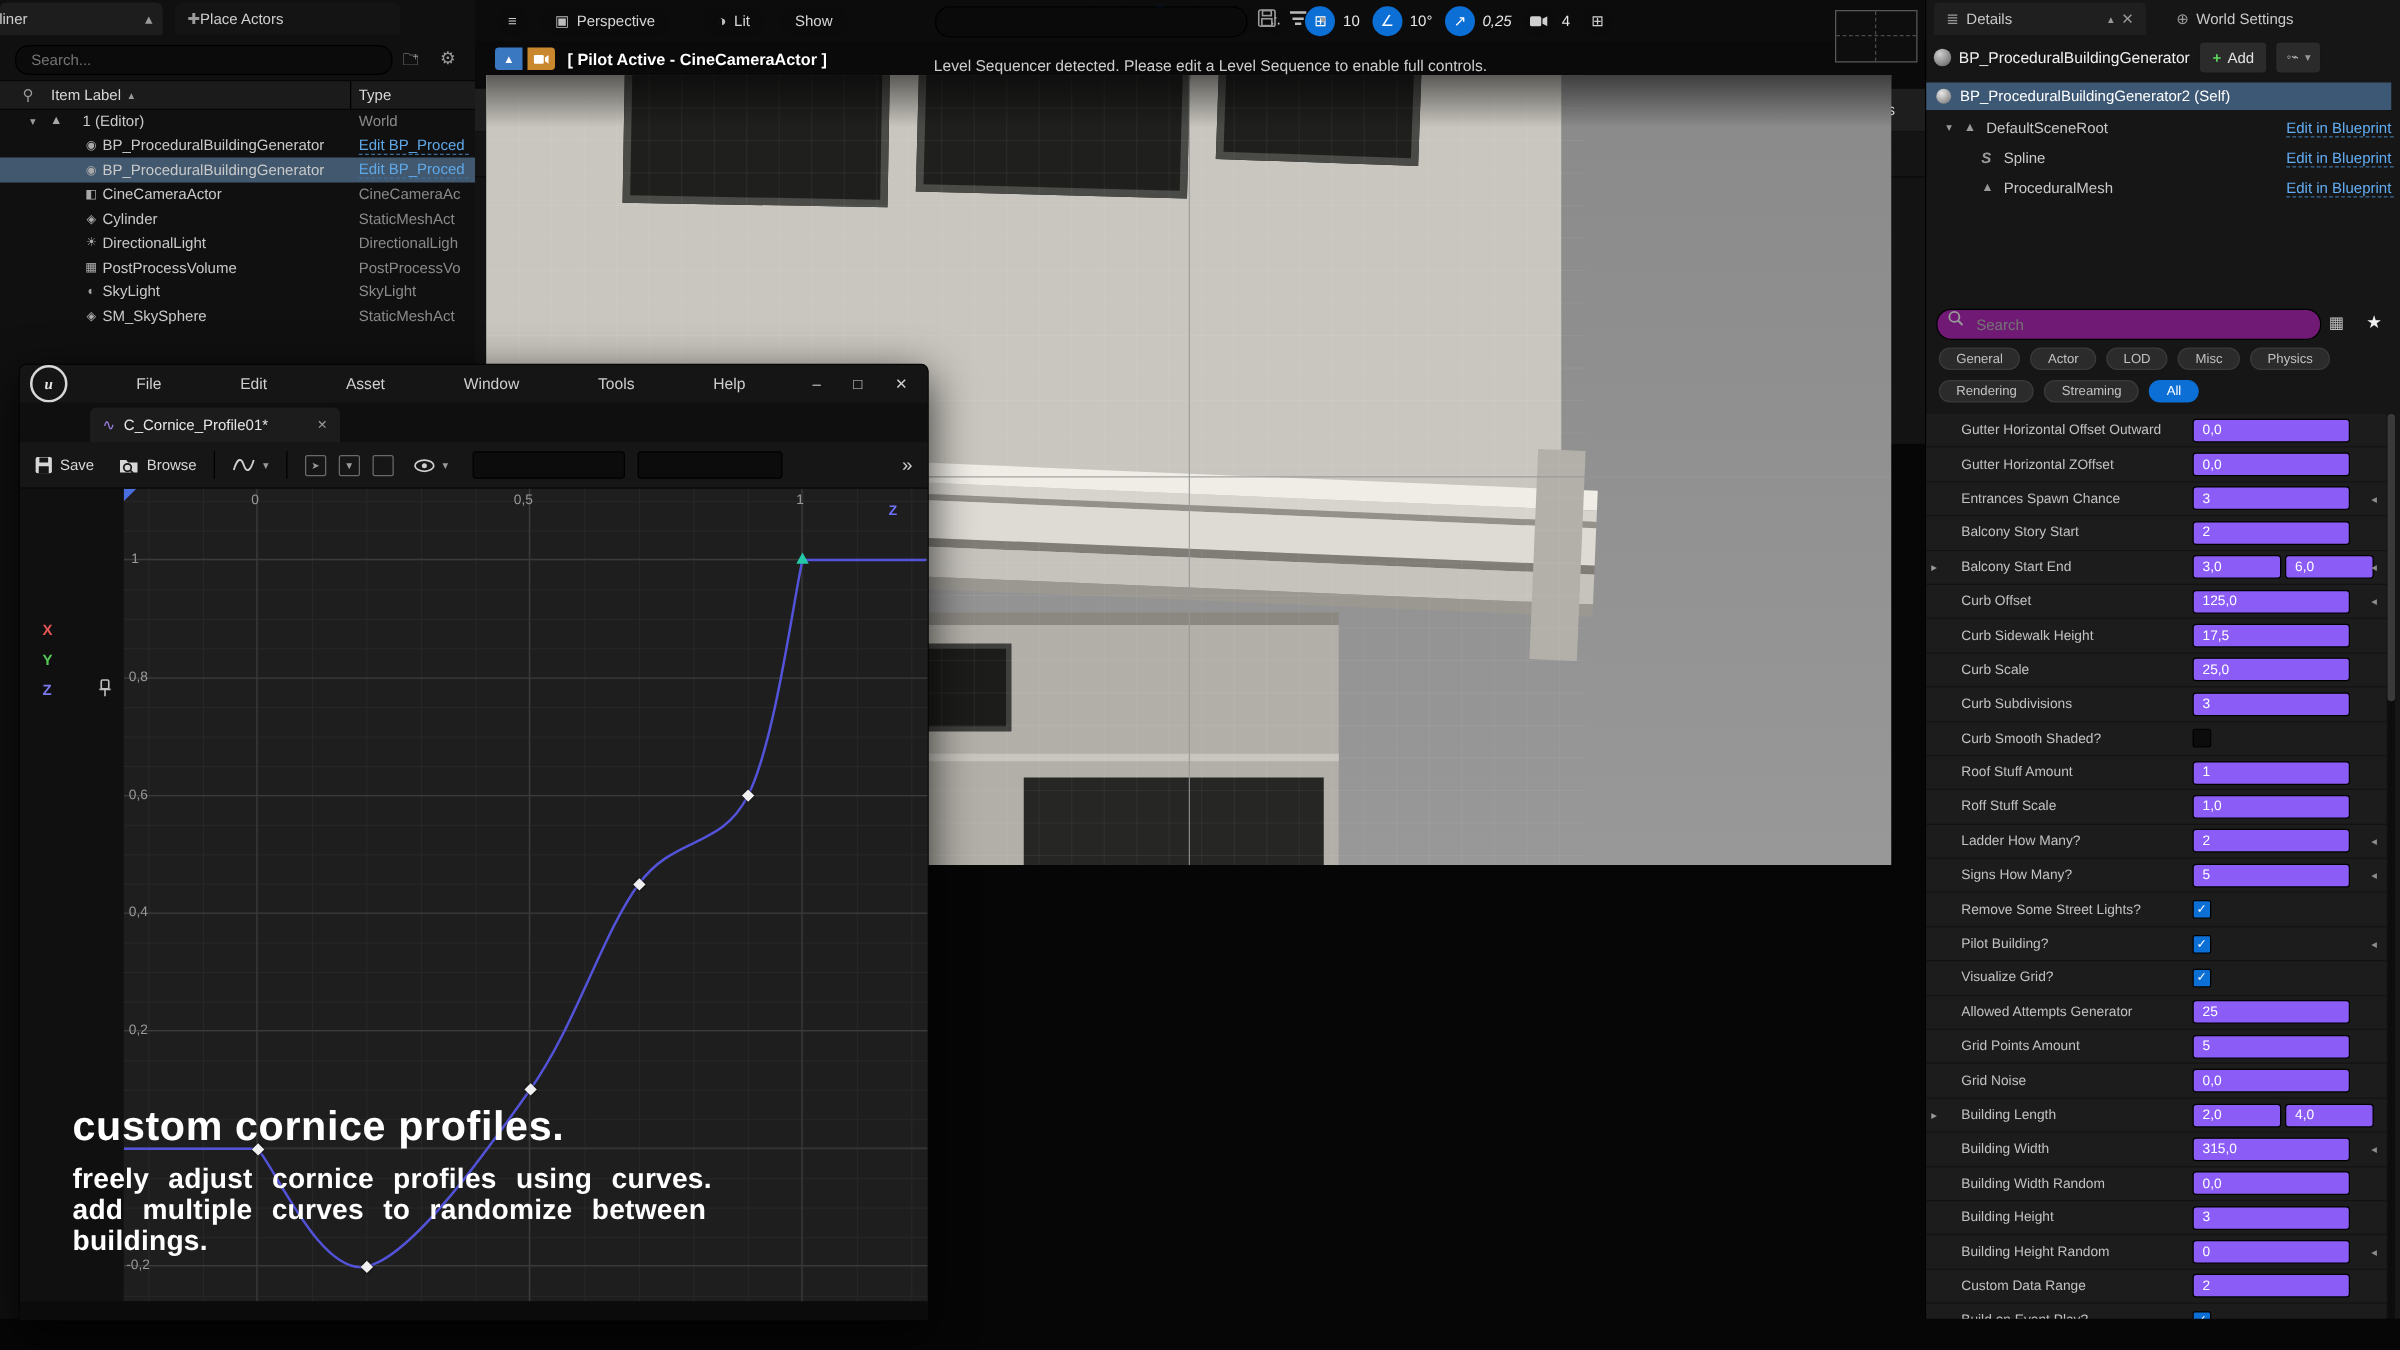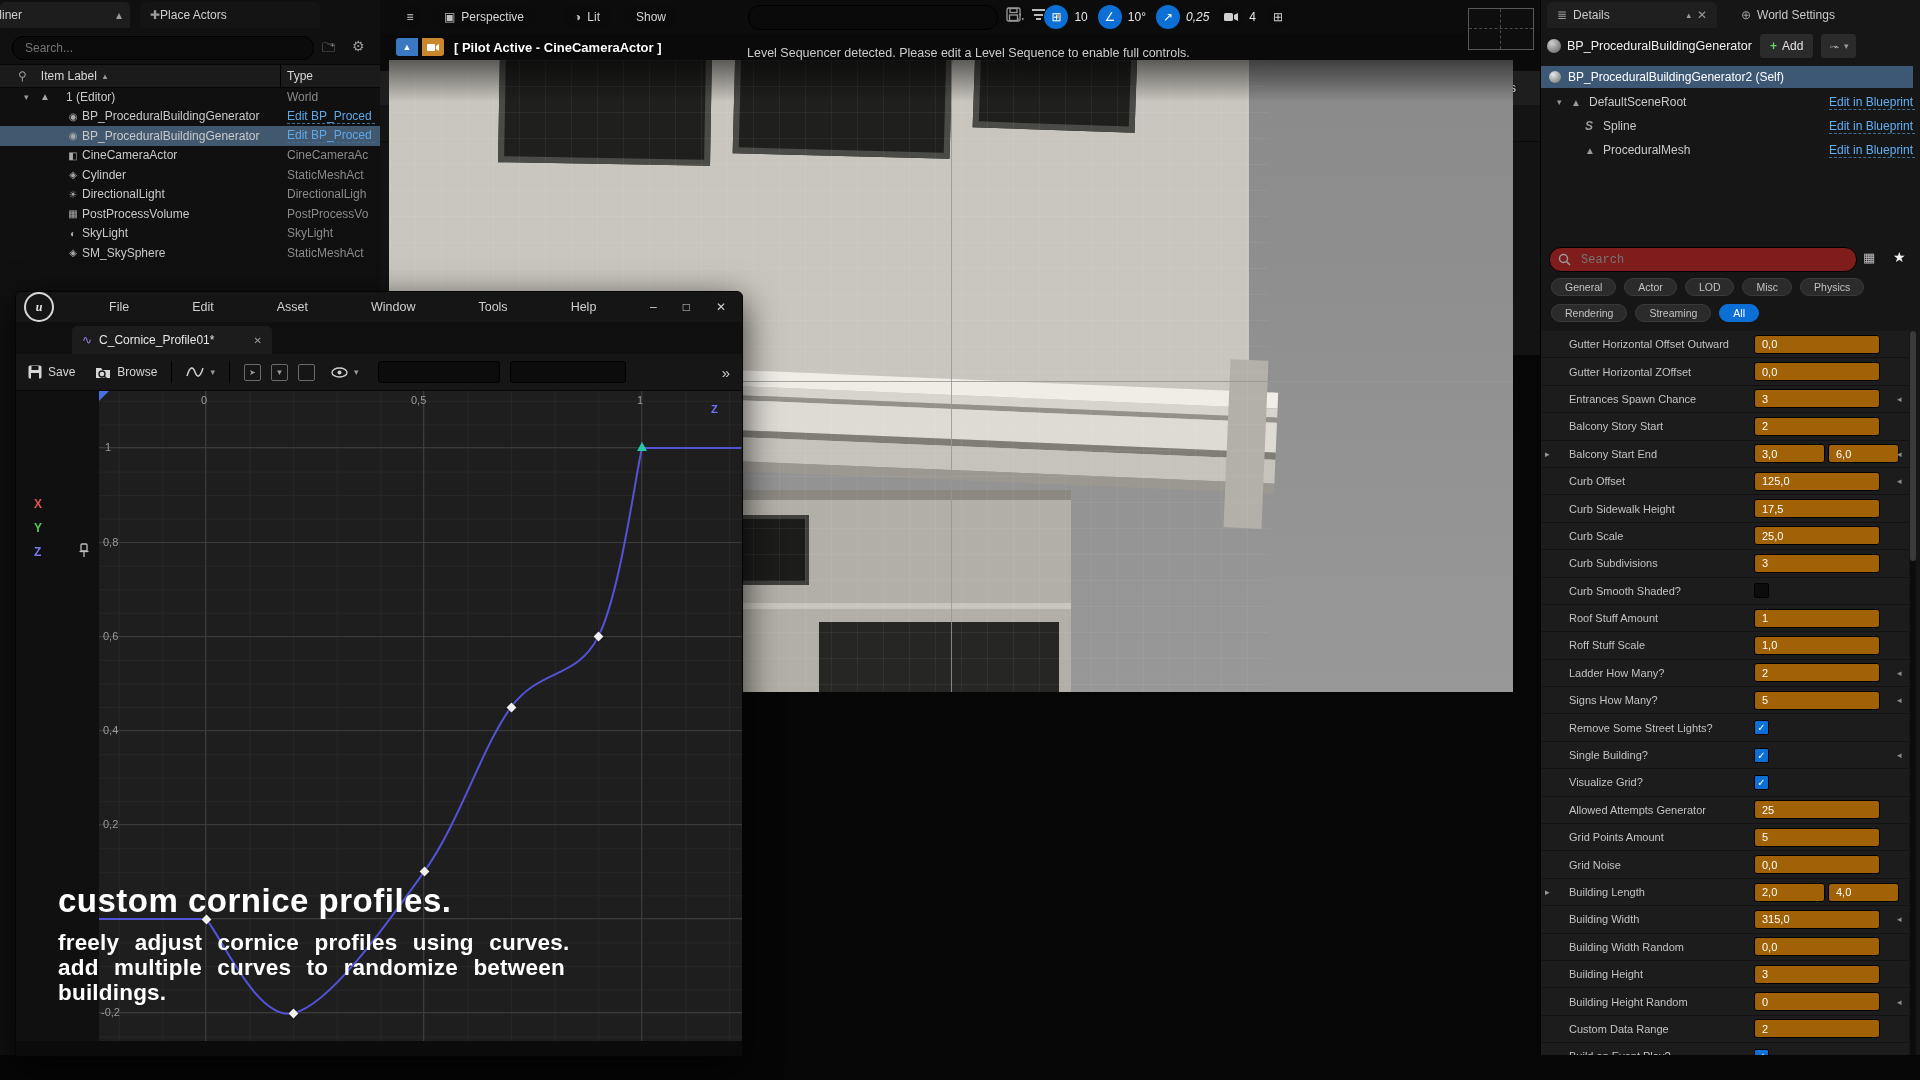--- a/index.html
+++ b/index.html
@@ -51,32 +51,32 @@
   #details{left:1540px;top:0;width:380px;height:1080px;background:#161616;border-left:1px solid #000;}
   .dt-tab{height:26px;display:flex;align-items:center;gap:6px;font-size:12px;color:#c9c9c9;padding:0 10px;}
   #dt-header{left:6px;top:32px;width:368px;height:28px;display:flex;align-items:center;gap:6px;}
   .btn-dark{background:#2b2b2b;border:1px solid #151515;border-radius:4px;height:24px;display:flex;
     align-items:center;gap:5px;padding:0 10px;color:#e2e2e2;font-size:12px;}
   #dt-selfrow{left:0;top:66px;width:372px;height:22px;background:#3d5875;display:flex;align-items:center;
     color:#fff;font-size:12px;padding-left:8px;box-sizing:border-box;}
   .tree-row{height:24px;display:flex;align-items:center;font-size:12px;color:#c9c9c9;position:relative;}
   .tree-row .edit-link{position:absolute;left:288px;color:#63aef5;border-bottom:1px dashed #3d6f9c;
     white-space:nowrap;width:86px;overflow:hidden;}
-  #dt-search{left:8px;top:247px;width:306px;height:23px;background:#7f1d1d;border:1px solid #000;
-    border-radius:12px;display:flex;align-items:center;color:#8a8a8a;font-family:Liberation Mono, monospace;}
+  #dt-search{left:8px;top:247px;width:306px;height:23px;background:#701a75;border:1px solid #000;
+    border-radius:12px;display:flex;color:#8a8a8a;}
   #dt-search input{background:transparent;border:none;outline:none;color:#bbb;font-size:12px;width:230px;
     font-family:inherit;}
   .chip{background:#2b2b2b;border:1px solid #3a3a3a;border-radius:9px;padding:2px 13px;font-size:10.5px;
     color:#c2c2c2;}
   .chip.on{background:#0b6fd6;border-color:#0b6fd6;color:#fff;}
   .prop-row{height:26.4px;position:relative;border-bottom:1px solid rgba(0,0,0,.35);font-size:11px;
     display:flex;align-items:center;background:#1c1c1c;}
   .prop-row .pname{position:absolute;left:16px;color:#c2c2c2;width:180px;white-space:nowrap;overflow:hidden;margin-left:12px;}
   .prop-row .exp{position:absolute;left:4px;color:#9a9a9a;font-size:9px;}
-  .valbox{position:absolute;left:213px;width:117px;height:17px;background:#a16207;border:1px solid #010101;
+  .valbox{position:absolute;left:213px;width:117px;height:17px;background:#8b5cf6;border:1px solid #010101;
     border-radius:3px;color:#fff;display:flex;align-items:center;padding-left:7px;}
   .valbox.h1{width:62px;}
   .valbox.h2{left:287px;width:62px;}
   .cb{position:absolute;left:213px;width:13px;height:13px;background:#0c0c0c;border:1px solid #020202;
     border-radius:2px;}
   .cb.on{background:#0b6fd6;color:#fff;font-size:10px;line-height:13px;text-align:center;}
   .revert{position:absolute;left:356px;color:#8d8d8d;font-size:9px;}
   .prop-row.cat{background:#282828;border-top:1px solid #0c0c0c;}
   .prop-row.cat .pname{left:14px;color:#efefef;font-weight:bold;width:300px;}
 
@@ -484,21 +484,21 @@
         <div class="prop-row">
           <span class="pname">Signs How Many?</span>
           <div class="valbox">5</div>
           <span class="revert">◂</span>
         </div>
         <div class="prop-row">
           <span class="pname">Remove Some Street Lights?</span>
           <div class="cb on">✓</div>
         </div>
         <div class="prop-row">
-          <span class="pname">Single Building?</span>
+          <span class="pname">Pilot Building?</span>
           <div class="cb on">✓</div>
           <span class="revert">◂</span>
         </div>
         <div class="prop-row">
           <span class="pname">Visualize Grid?</span>
           <div class="cb on">✓</div>
         </div>
         <div class="prop-row">
           <span class="pname">Allowed Attempts Generator</span>
           <div class="valbox">25</div>

